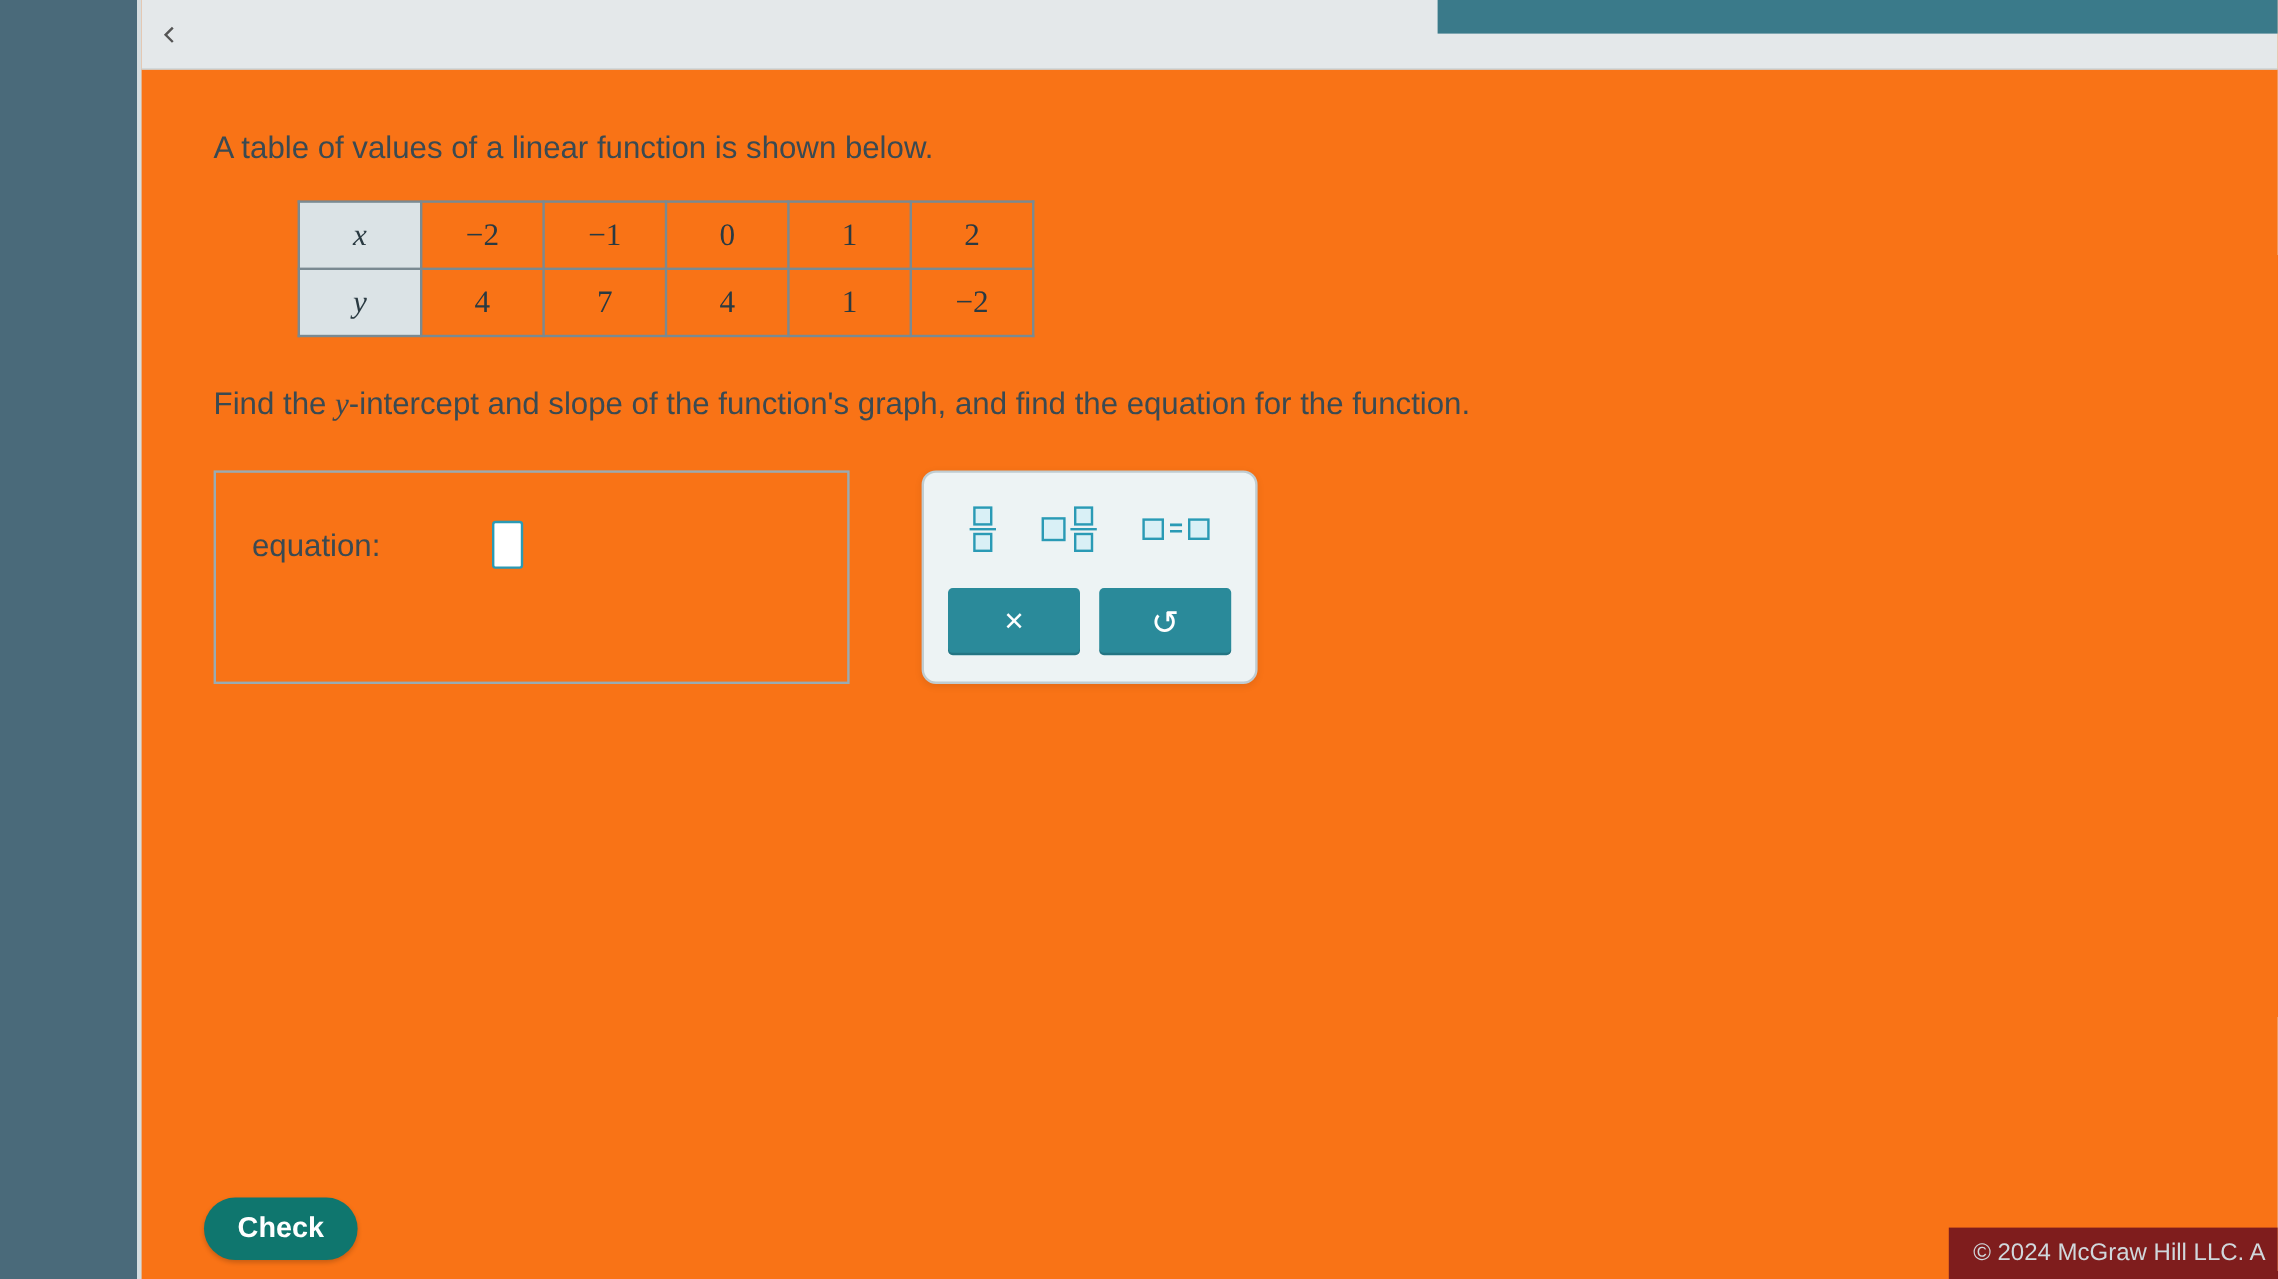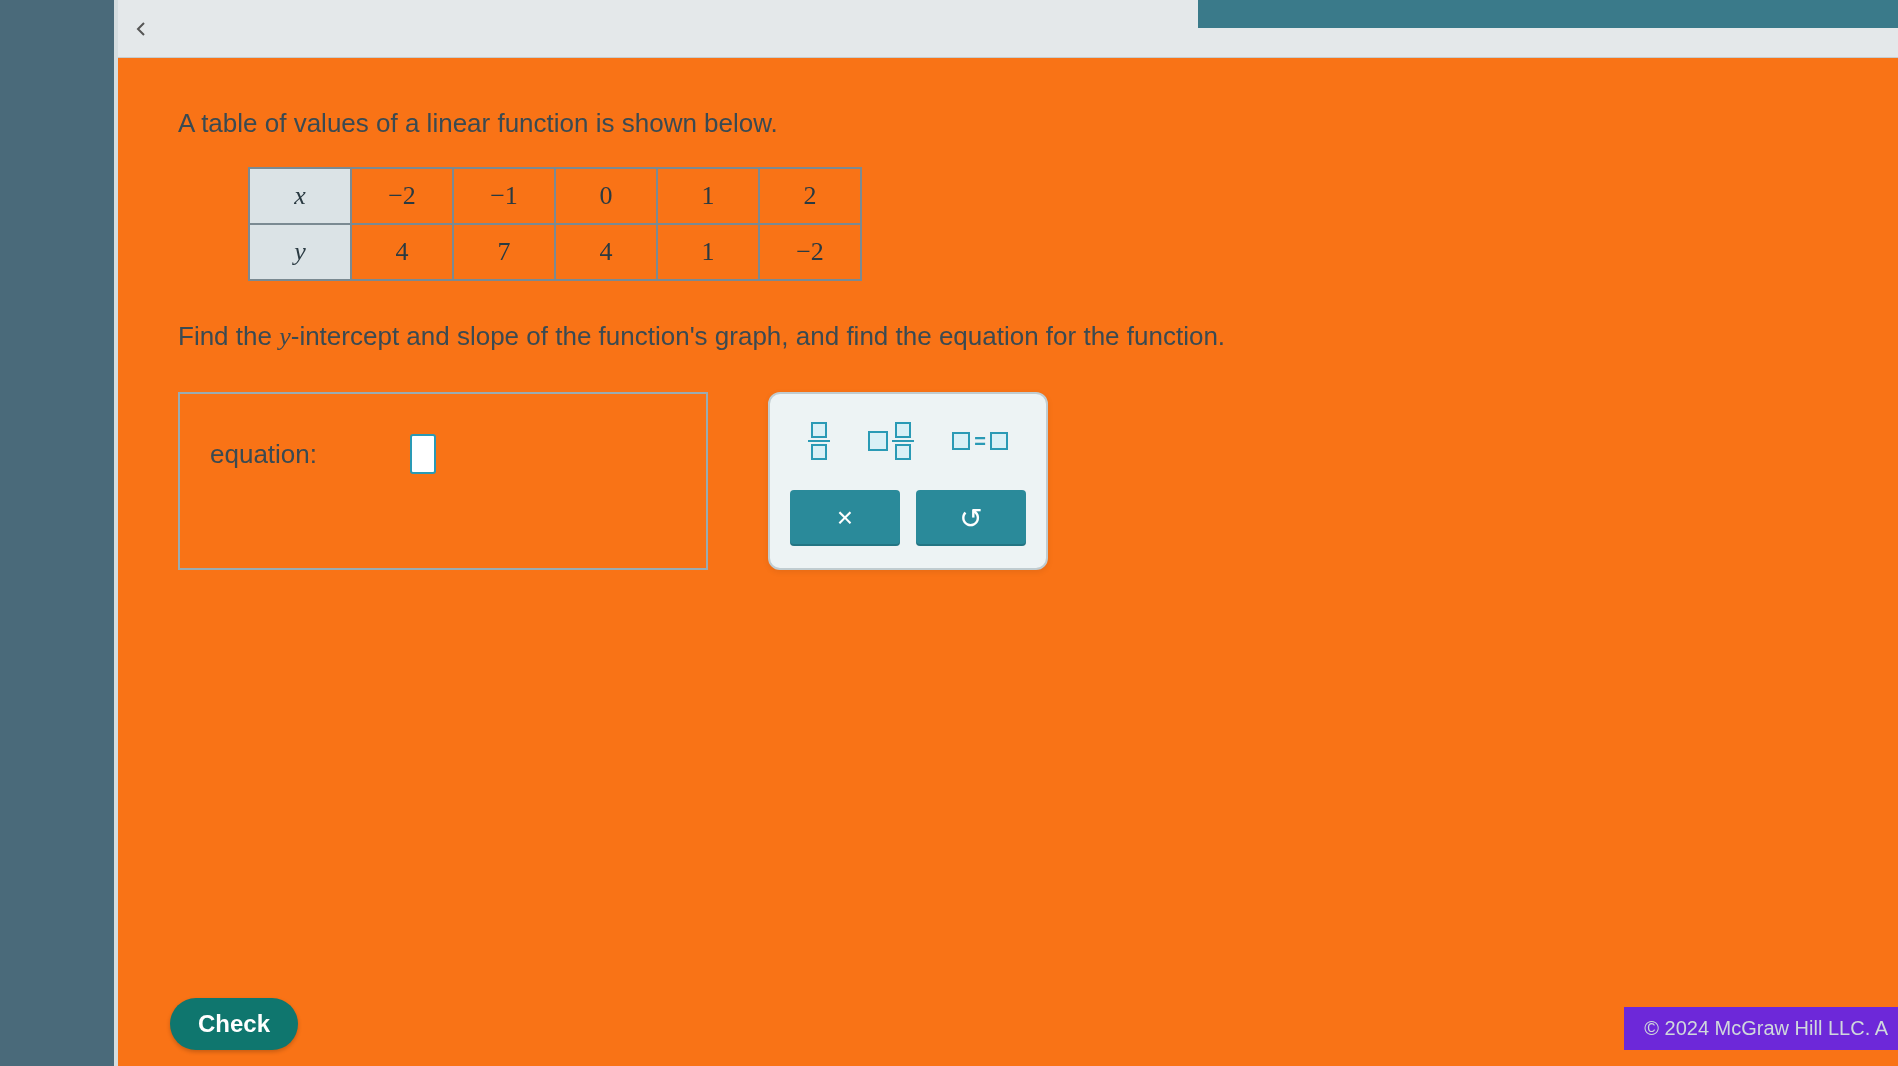--- a/index.html
+++ b/index.html
@@ -168,22 +168,22 @@
   font-size: 24px;
   font-weight: bold;
   padding: 12px 28px;
   border-radius: 26px;
   cursor: pointer;
   box-shadow: 0 2px 4px rgba(0,0,0,0.2);
 }
 .copyright {
   position: absolute;
   right: 0;
-  bottom: 16px;
-  background: #6d28d9;
+  bottom: 0;
+  background: #7f1d1d;
   color: #d0d8dc;
   font-size: 20px;
   padding: 10px 10px 10px 20px;
 }
 </style>
 </head>
 <body>
 
 <div class="outer-frame">
 

